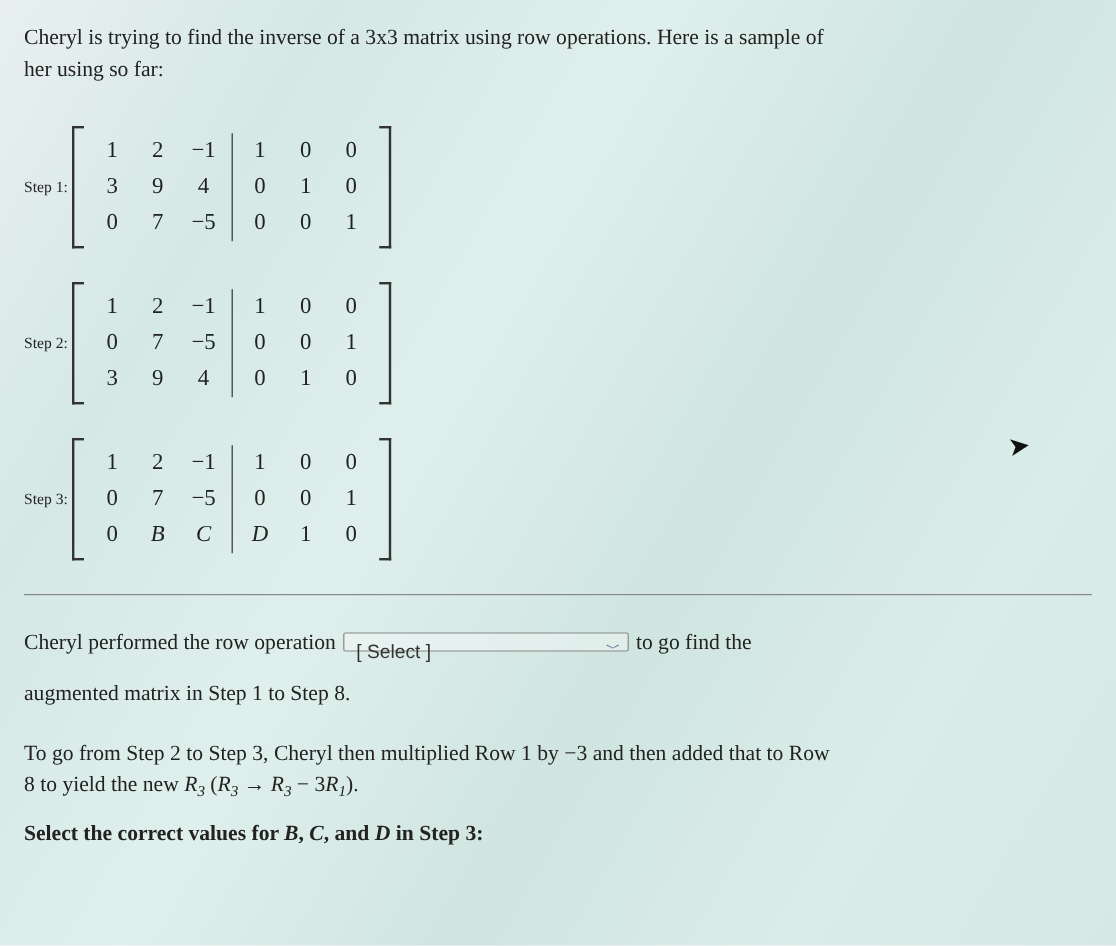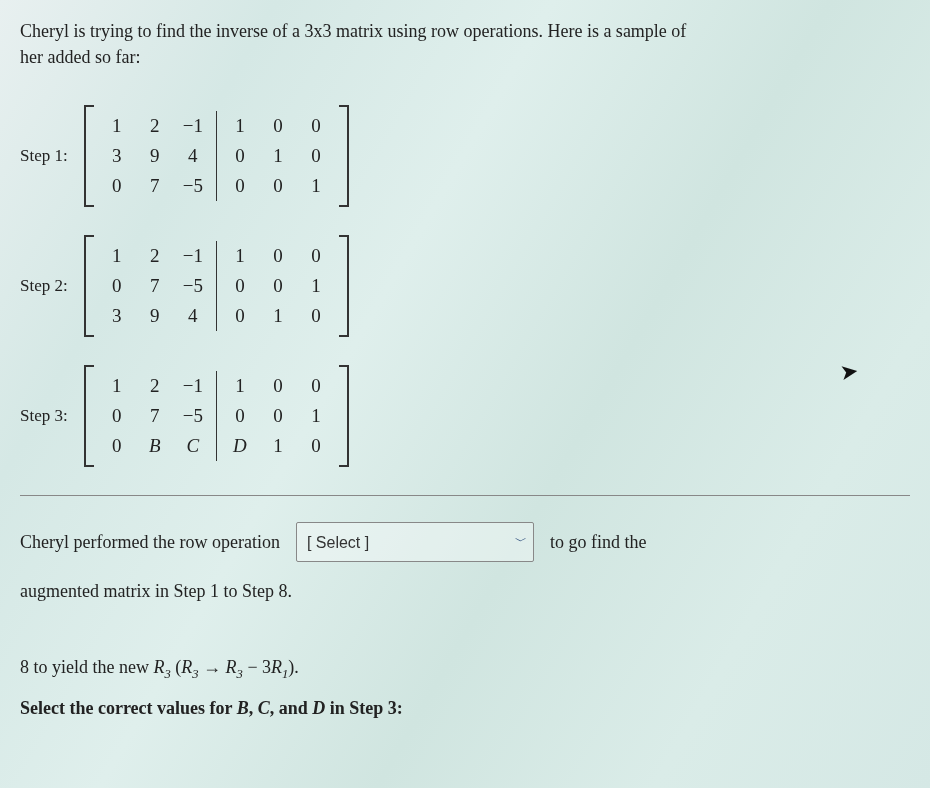--- a/index.html
+++ b/index.html
@@ -10,53 +10,53 @@
     background: linear-gradient(120deg, #e8f0f0 0%, #d5e8e5 20%, #dfefec 40%, #d0e5e0 60%, #daece8 80%, #d5e8e5 100%);
     color: #222;
     width: 930px;
     height: 788px;
     position: relative;
     font-size: 18px;
     line-height: 1.45;
   }
   .intro { margin-bottom: 35px; }
   .step-row { display: flex; align-items: center; margin: 22px 0 28px 0; }
-  .step-label { margin-right: 16px; font-size: 17px; }
+  .step-label { margin-right: 4px; font-size: 13px; }
   .matrix { display: inline-flex; align-items: stretch; font-family: 'Cambria Math', 'STIX', serif; font-size: 19px; }
   .bracket-l, .bracket-r { width: 10px; border-top: 2px solid #333; border-bottom: 2px solid #333; }
   .bracket-l { border-left: 2px solid #333; }
   .bracket-r { border-right: 2px solid #333; }
   .cols { display: flex; padding: 6px 4px; }
   .col { display: flex; flex-direction: column; align-items: center; padding: 0 9px; }
   .cell { height: 30px; line-height: 30px; min-width: 20px; text-align: center; }
   .aug-bar { width: 1px; background: #333; margin: 0 4px; }
   hr.sep { border: none; border-top: 1px solid #888; margin: 14px 0 26px 0; }
-  .fill-line { display: flex; align-items: center; flex-wrap: wrap; gap: 8px 16px; margin-bottom: 16px; }
+  .fill-line { display: flex; align-items: center; flex-wrap: wrap; gap: 8px 6px; margin-bottom: 16px; }
   .select-box {
-    display: inline-flex; align-items: center; justify-content: space-between;
+    display: inline-flex; justify-content: space-between;
     border: 1px solid #888; background: rgba(255,255,255,0.35);
-    padding: 4px 6px 4px 10px; min-width: 238px; height: 40px;
+    padding: 4px 6px 4px 10px; min-width: 238px; height: 16px;
     font-family: Arial, sans-serif; font-size: 16px; color: #333;
     border-radius: 2px;
   }
   .chev { font-size: 12px; color: #2a4a7a; }
   .math-i { font-style: italic; font-family: 'Cambria Math', serif; }
   .sub { font-size: 0.7em; vertical-align: sub; }
   .para { margin: 24px 0 12px 0; }
   .cursor-icon {
     position: absolute; right: 72px; top: 356px;
     font-size: 22px; color: #111; transform: rotate(-8deg);
   }
 </style>
 </head>
 <body>
 
 <div class="intro">
   <span>Cheryl is trying to find the inverse of a 3x3 matrix using row operations. Here is a sample of</span><br>
-  <span>her added so far:</span>
+  <span>her using so far:</span>
 </div>
 
 <div class="step-row">
   <span class="step-label">Step 1:</span>
   <span class="matrix">
     <span class="bracket-l"></span>
     <span class="cols">
       <span class="col">
           <span class="cell">1</span>
           <span class="cell">3</span>
@@ -181,21 +181,21 @@
   <span>Cheryl performed the row operation</span>
   <span class="select-box">
     <span>[ Select ]</span>
     <span class="chev">﹀</span>
   </span>
   <span>to go find the</span>
 </div>
 <div>augmented matrix in Step 1 to Step 8.</div>
 
 <div class="para">
-  <br>
+  <span>To go from Step 2 to Step 3, Cheryl then multiplied Row 1 by −3 and then added that to Row</span><br>
   <span>8 to yield the new </span><span class="math-i"><span>R</span><span class="sub">3</span></span><span> (</span><span class="math-i"><span>R</span><span class="sub">3</span></span><span> → </span><span class="math-i"><span>R</span><span class="sub">3</span></span><span> − 3</span><span class="math-i"><span>R</span><span class="sub">1</span></span><span>).</span>
 </div>
 
 <div style="font-weight:600; ">
   Select the correct values for <span class="math-i">B</span>, <span class="math-i">C</span>, and <span class="math-i">D</span> in Step 3:
 </div>
 
 <span class="cursor-icon">➤</span>
 
 </body></html>

